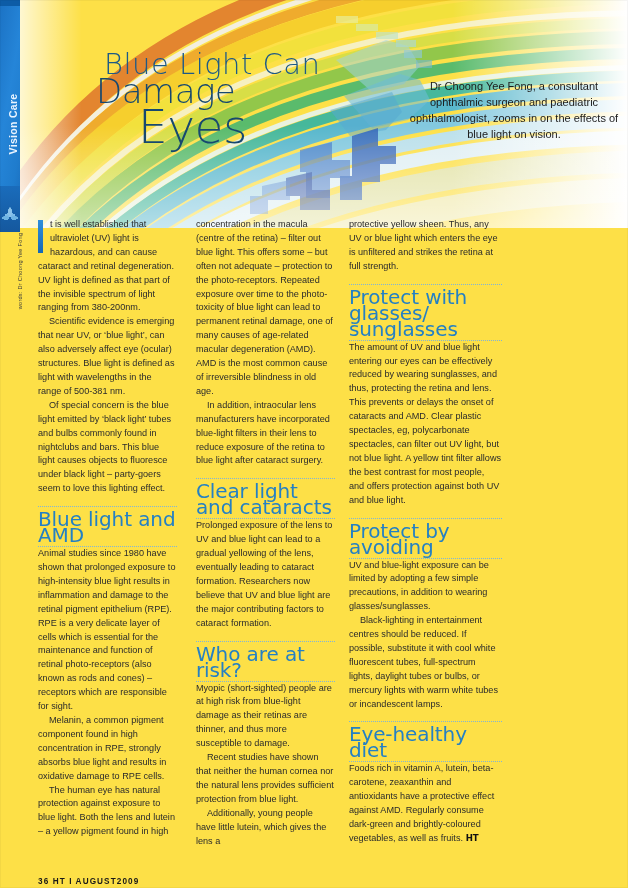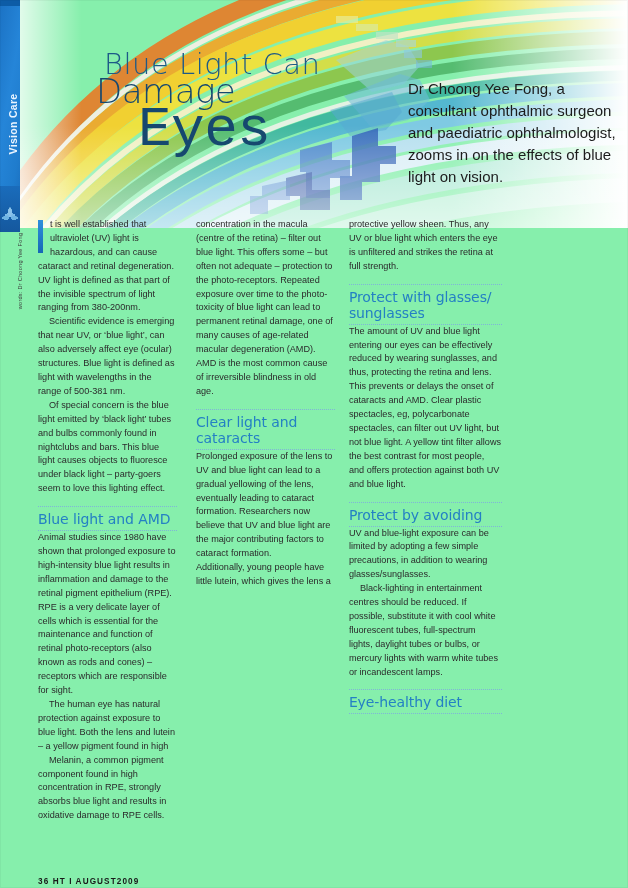--- a/index.html
+++ b/index.html
@@ -6,21 +6,21 @@
   html,body{margin:0;padding:0;background:#ffffff;}
   body{
     font-family:"Liberation Sans", sans-serif;
     -webkit-font-smoothing:antialiased;
   }
   #page{
     position:relative;
     width:628px;
     height:888px;
     overflow:hidden;
-    background:#86efac;
+    background:#fde047;
   }
 
   
   #sidetab{
     position:absolute;
     left:0; top:0;
     width:20px; height:232px;
     background:linear-gradient(100deg,#1b72c4 0%,#2585d8 42%,#1f7ccd 75%,#1a6ab8 100%);
     overflow:hidden;
     z-index:40;
@@ -99,38 +99,38 @@
   #title .t2{
     font-size:34px;
     letter-spacing:-.5px;
     line-height:.92;
     margin-top:-3px;
     margin-left:-8px;
     color:#16486f;
     white-space:nowrap;
   }
   #title .t3{
-    font-size:56px;
+    font-size:47px;
     letter-spacing:-.5px;
     line-height:.92;
     margin-top:-2px;
     margin-left:34px;
     color:#16486f;
     white-space:nowrap;
-    font-family:Liberation Mono, monospace;
   }
 
   
   #standfirst{
     position:absolute;
     left:408px; top:78px;
     width:212px;
     z-index:25;
+    text-align:center;
     color:#1c1c1c;
-    font-size:15px;
+    font-size:11px;
     line-height:1.47;
   }
 
   
   #cols{
     position:absolute;
     left:0; top:218px;
     width:516px;
     height:640px;
     z-index:30;
@@ -168,21 +168,21 @@
     margin:2px 7px 0 0;
   }
   .lead p{ text-indent:0; }
 
   h2.sec{
     margin:10px 0 0 0;
     padding:4px 0 3px 0;
     color:#2480c4;
     font-family:"DejaVu Sans", sans-serif;
     font-weight:400;
-    font-size:14px;
+    font-size:20px;
     line-height:16px;
     letter-spacing:-.1px;
     border-top:1px dotted #7fb4d8;
     border-bottom:1px dotted #7fb4d8;
   }
 
   .endmark{
     font-family:"DejaVu Sans", sans-serif;
     font-weight:bold;
     font-size:8.6px;
@@ -304,49 +304,56 @@
     <div class="col" id="col1">
         <div class="lead">
           <span class="dropbar" title="I"></span>
           <p class="noindent">t is well established that ultraviolet (UV) light is hazardous, and can cause cataract and retinal degeneration. UV light is defined as that part of the invisible spectrum of light ranging from 380-200nm.</p>
           <p>Scientific evidence is emerging that near UV, or ‘blue light’, can also adversely affect eye (ocular) structures. Blue light is defined as light with wavelengths in the range of 500-381 nm.</p>
           <p>Of special concern is the blue light emitted by ‘black light’ tubes and bulbs commonly found in nightclubs and bars. This blue light causes objects to fluoresce under black light – party-goers seem to love this lighting effect.</p>
         </div>
         <h2 class="sec">Blue light and AMD</h2>
         <div>
           <p class="noindent">Animal studies since 1980 have shown that prolonged exposure to high-intensity blue light results in inflammation and damage to the retinal pigment epithelium (RPE). RPE is a very delicate layer of cells which is essential for the maintenance and function of retinal photo-receptors (also known as rods and cones) – receptors which are responsible for sight.</p>
+          <p>Melanin, a common pigment component found in high concentration in RPE, strongly absorbs blue light and results in oxidative damage to RPE cells.</p>
           <p>The human eye has natural protection against exposure to blue light. Both the lens and lutein – a yellow pigment found in high</p>
-          <p>Melanin, a common pigment component found in high concentration in RPE, strongly absorbs blue light and results in oxidative damage to RPE cells.</p>
         </div>
       </div>
     <div class="col" id="col2">
         <div>
           <p class="noindent">concentration in the macula (centre of the retina) – filter out blue light. This offers some – but often not adequate – protection to the photo-receptors. Repeated exposure over time to the photo-toxicity of blue light can lead to permanent retinal damage, one of many causes of age-related macular degeneration (AMD). AMD is the most common cause of irreversible blindness in old age.</p>
+          <p>In addition, intraocular lens manufacturers have incorporated blue-light filters in their lens to reduce exposure of the retina to blue light after cataract surgery.</p>
         </div>
         <h2 class="sec">Clear light and cataracts</h2>
         <div>
           <p class="noindent">Prolonged exposure of the lens to UV and blue light can lead to a gradual yellowing of the lens, eventually leading to cataract formation. Researchers now believe that UV and blue light are the major contributing factors to cataract formation.</p>
         </div>
-        <div>
+        <h2 class="sec">Who are at risk?</h2>
+        <div>
+          <p class="noindent">Myopic (short-sighted) people are at high risk from blue-light damage as their retinas are thinner, and thus more susceptible to damage.</p>
+          <p>Recent studies have shown that neither the human cornea nor the natural lens provides sufficient protection from blue light.</p>
           <p>Additionally, young people have little lutein, which gives the lens a</p>
         </div>
       </div>
     <div class="col" id="col3">
         <div>
           <p class="noindent">protective yellow sheen. Thus, any UV or blue light which enters the eye is unfiltered and strikes the retina at full strength.</p>
         </div>
         <h2 class="sec">Protect with glasses/ sunglasses</h2>
         <div>
           <p class="noindent">The amount of UV and blue light entering our eyes can be effectively reduced by wearing sunglasses, and thus, protecting the retina and lens. This prevents or delays the onset of cataracts and AMD. Clear plastic spectacles, eg, polycarbonate spectacles, can filter out UV light, but not blue light. A yellow tint filter allows the best contrast for most people, and offers protection against both UV and blue light.</p>
         </div>
         <h2 class="sec">Protect by avoiding</h2>
         <div>
           <p class="noindent">UV and blue-light exposure can be limited by adopting a few simple precautions, in addition to wearing glasses/sunglasses.</p>
           <p>Black-lighting in entertainment centres should be reduced. If possible, substitute it with cool white fluorescent tubes, full-spectrum lights, daylight tubes or bulbs, or mercury lights with warm white tubes or incandescent lamps.</p>
         </div>
         <h2 class="sec">Eye-healthy diet</h2>
+        <div>
+          <p class="noindent">Foods rich in vitamin A, lutein, beta-carotene, zeaxanthin and antioxidants have a protective effect against AMD. Regularly consume dark-green and brightly-coloured vegetables, as well as fruits.<span class="endmark"> HT</span></p>
+        </div>
       </div>
   </div>
 
   <div id="footer">36 HT I AUGUST2009</div>
 
   <div id="edge"></div>
 </div>
 
 </body></html>

